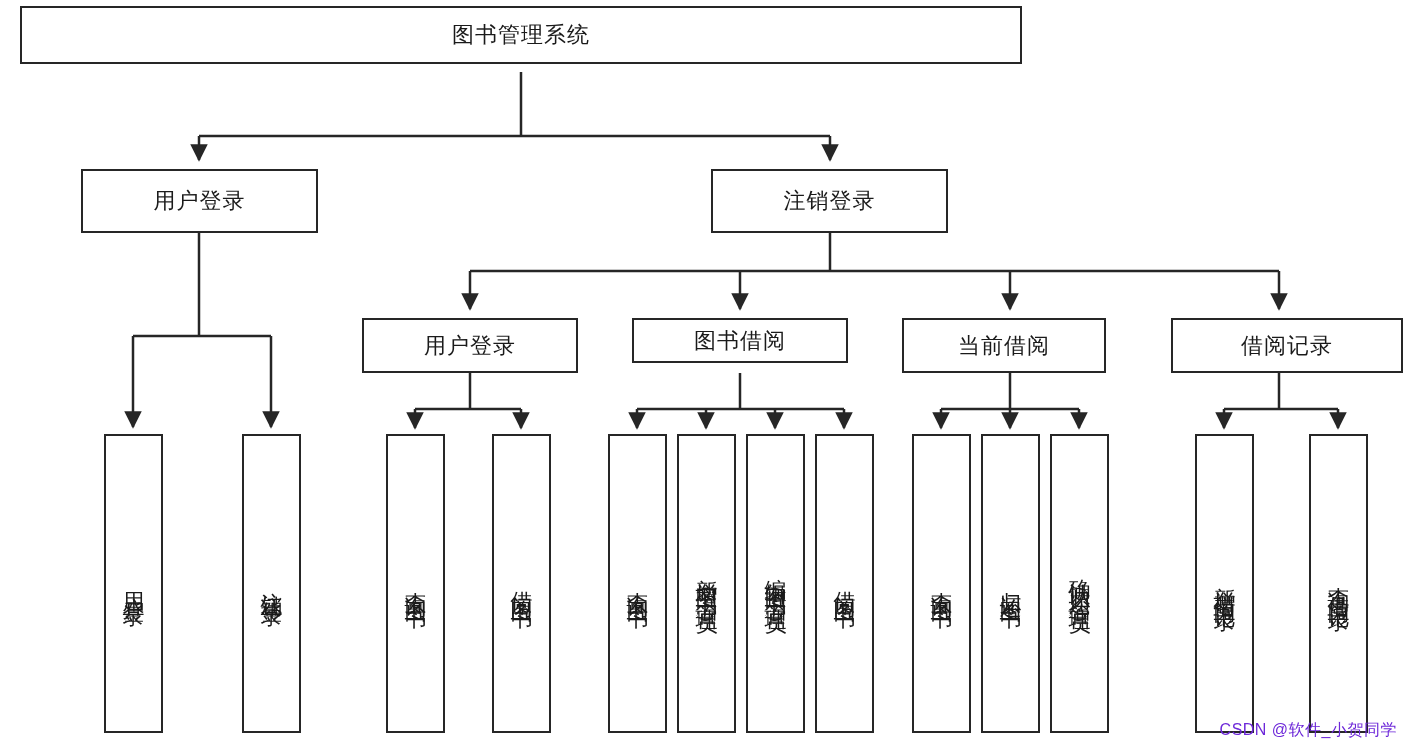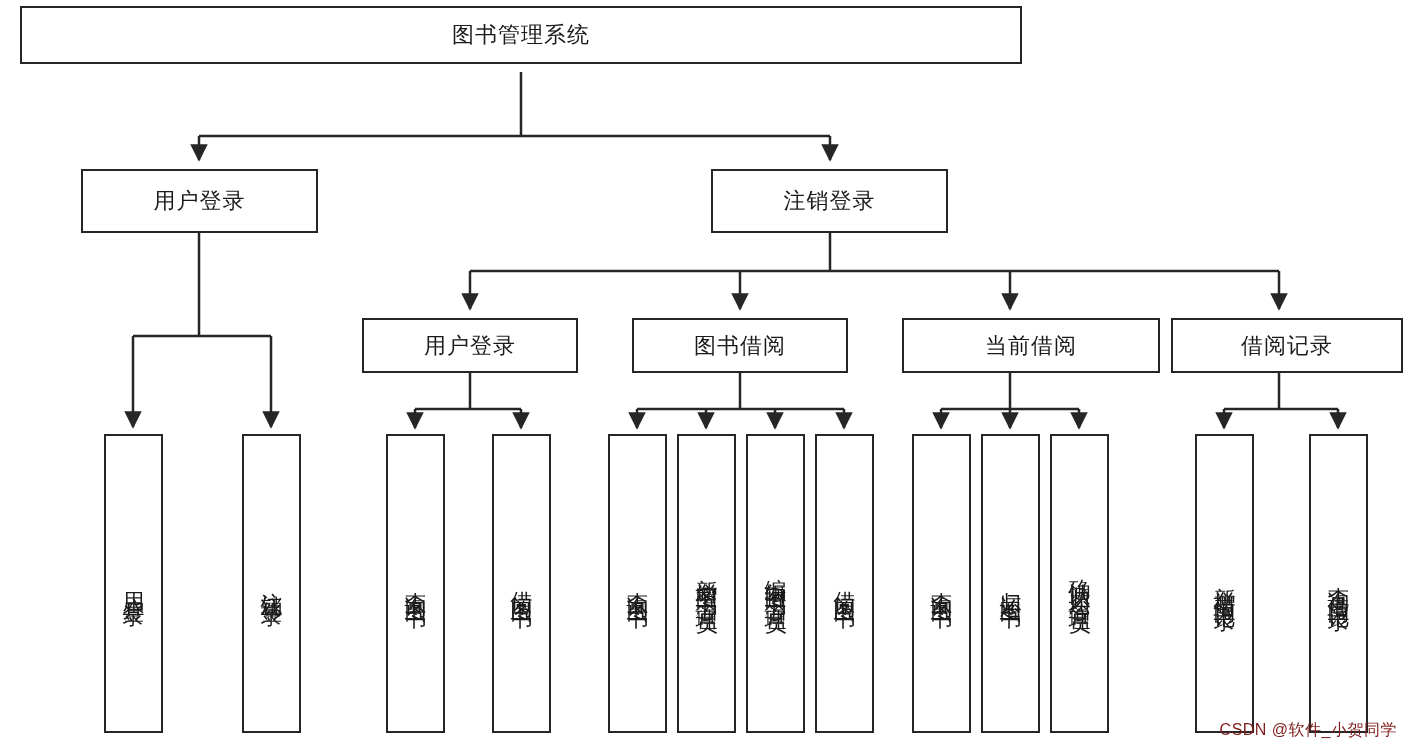--- a/index.html
+++ b/index.html
@@ -50,21 +50,21 @@
     white-space: nowrap;
   }
   .node .htext {
     white-space: nowrap;
   }
   #watermark {
     position: absolute;
     right: 8px;
     bottom: 6px;
     font-size: 16px;
-    color: #7f1d1d;
+    color: #6d28d9;
     white-space: nowrap;
     letter-spacing: 0.5px;
   }
 </style>
 </head>
 <body>
 
 <div id="stage">
 
   <svg id="wires" viewBox="0 0 1405 747" width="1405" height="747">
@@ -124,24 +124,24 @@
   <div class="node horiz" style="left:81px; top:169px; width:237px; height:64px;">
     <span class="htext">用户登录</span>
   </div>
   <div class="node horiz" style="left:711px; top:169px; width:237px; height:64px;">
     <span class="htext">注销登录</span>
   </div>
 
   <div class="node horiz" style="left:362px; top:318px; width:216px; height:55px;">
     <span class="htext">用户登录</span>
   </div>
-  <div class="node horiz" style="left:632px; top:318px; width:216px; height:55px;">
+  <div class="node horiz" style="left:632px; top:318px; width:216px; height:45px;">
     <span class="htext">图书借阅</span>
   </div>
-  <div class="node horiz" style="left:902px; top:318px; width:258px; height:55px;">
+  <div class="node horiz" style="left:902px; top:318px; width:204px; height:55px;">
     <span class="htext">当前借阅</span>
   </div>
   <div class="node horiz" style="left:1171px; top:318px; width:232px; height:55px;">
     <span class="htext">借阅记录</span>
   </div>
 
   <div class="node vert" style="left:104px; top:434px; width:59px; height:299px;">
     <span class="vtext">用户登录</span>
   </div>
   <div class="node vert" style="left:242px; top:434px; width:59px; height:299px;">

